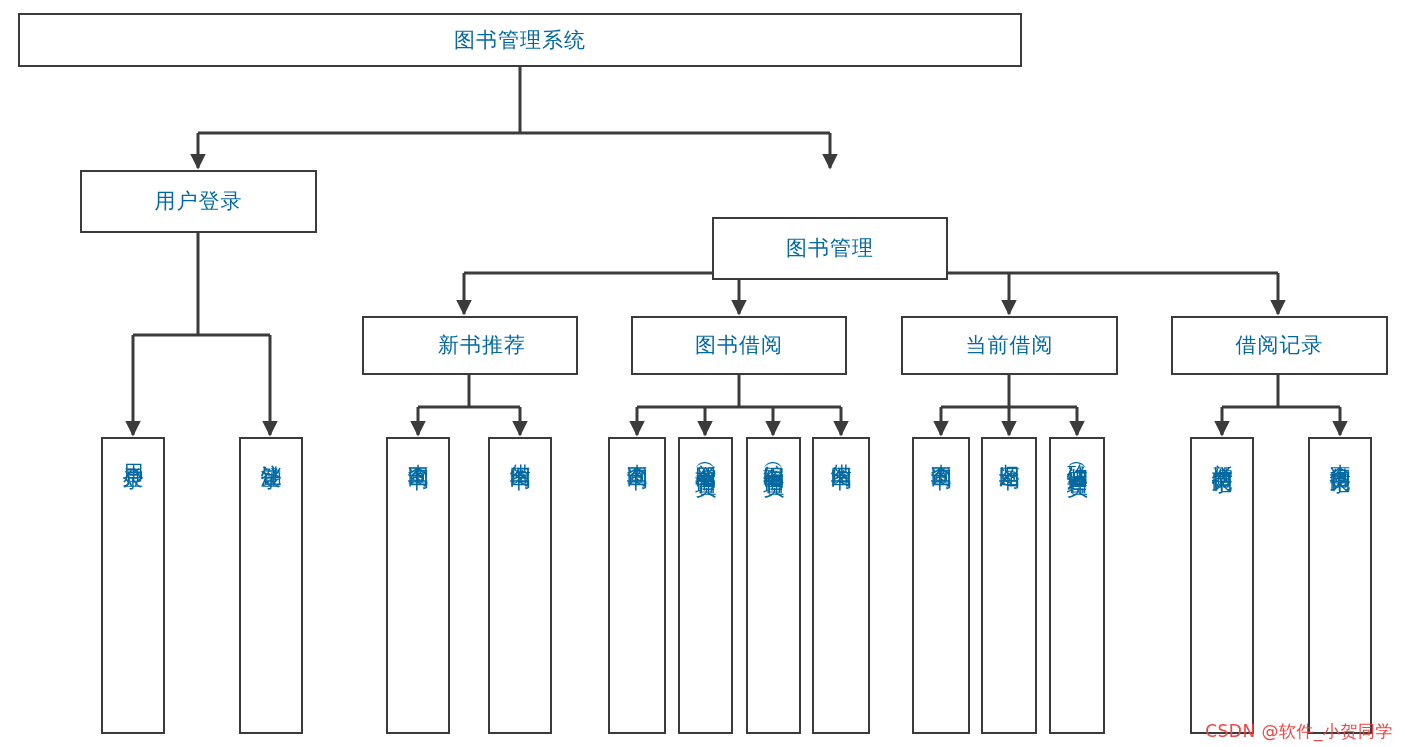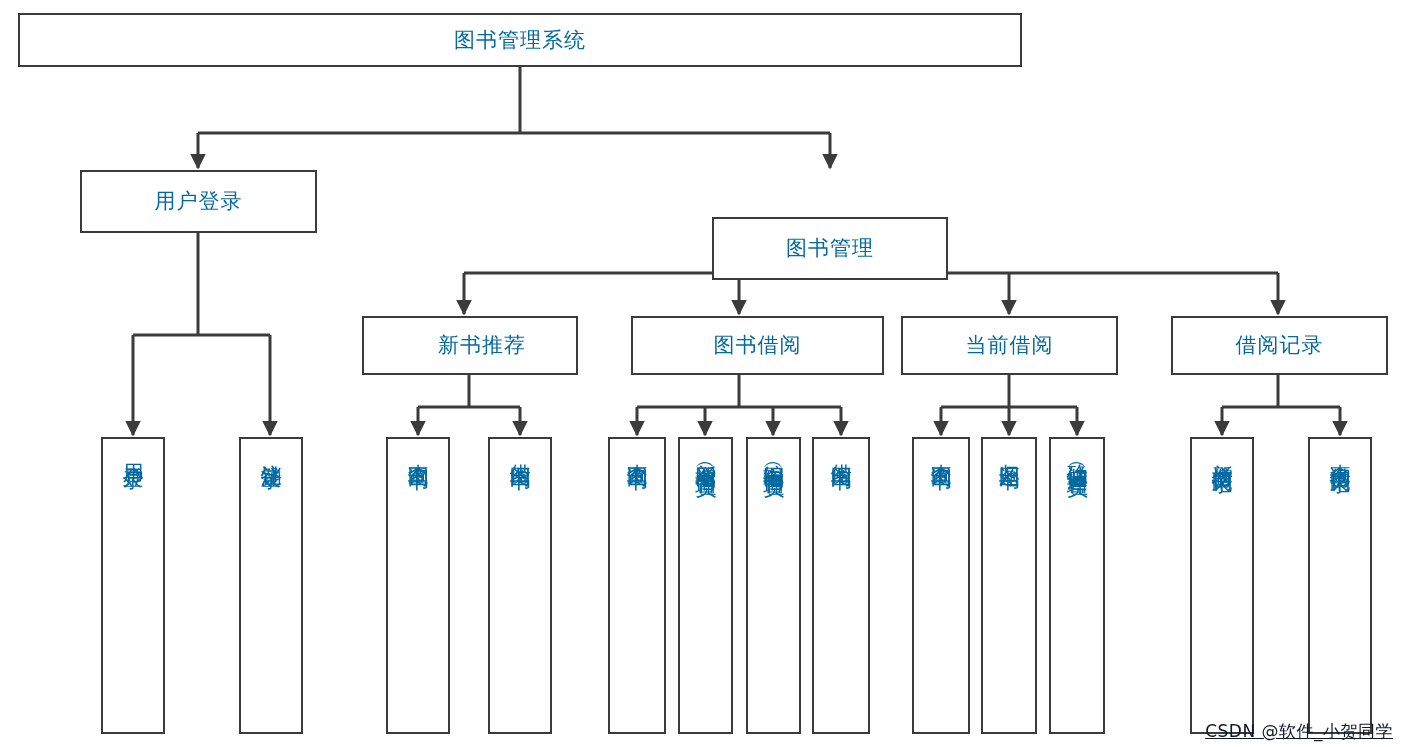--- a/index.html
+++ b/index.html
@@ -62,26 +62,25 @@
     font-size: 21px;
     line-height: 1.06;
     letter-spacing: 2px;
     white-space: pre-line;
   }
   
   #watermark {
     position: absolute;
     right: 12px;
     bottom: 4px;
-    color: #0f172a;
+    color: #ef4444;
     font-size: 17px;
     letter-spacing: 0.5px;
     white-space: nowrap;
     z-index: 3;
-    text-decoration: underline;
   }
 </style>
 </head>
 <body>
 
 <div id="canvas">
 
   <svg id="edges" viewBox="0 0 1405 747" width="1405" height="747">
     <defs>
       <marker id="arrow" viewBox="0 0 10 10" refX="9" refY="5" markerWidth="5.2" markerHeight="5.2" orient="auto-start-reverse">
@@ -142,21 +141,21 @@
   </div>
 
   <div class="node h" style="left:712px; top:170px; width:236px; height:63px;margin-top:47px;">
     <span class="label">图书管理</span>
   </div>
 
   <div class="node h" style="left:362px; top:316px; width:216px; height:59px;padding-left:24px;">
     <span class="label">新书推荐</span>
   </div>
 
-  <div class="node h" style="left:631px; top:316px; width:253px; height:59px;">
+  <div class="node h" style="left:631px; top:316px; width:216px; height:59px;">
     <span class="label">图书借阅</span>
   </div>
 
   <div class="node h" style="left:901px; top:316px; width:217px; height:59px;">
     <span class="label">当前借阅</span>
   </div>
 
   <div class="node h" style="left:1171px; top:316px; width:217px; height:59px;">
     <span class="label">借阅记录</span>
   </div>

